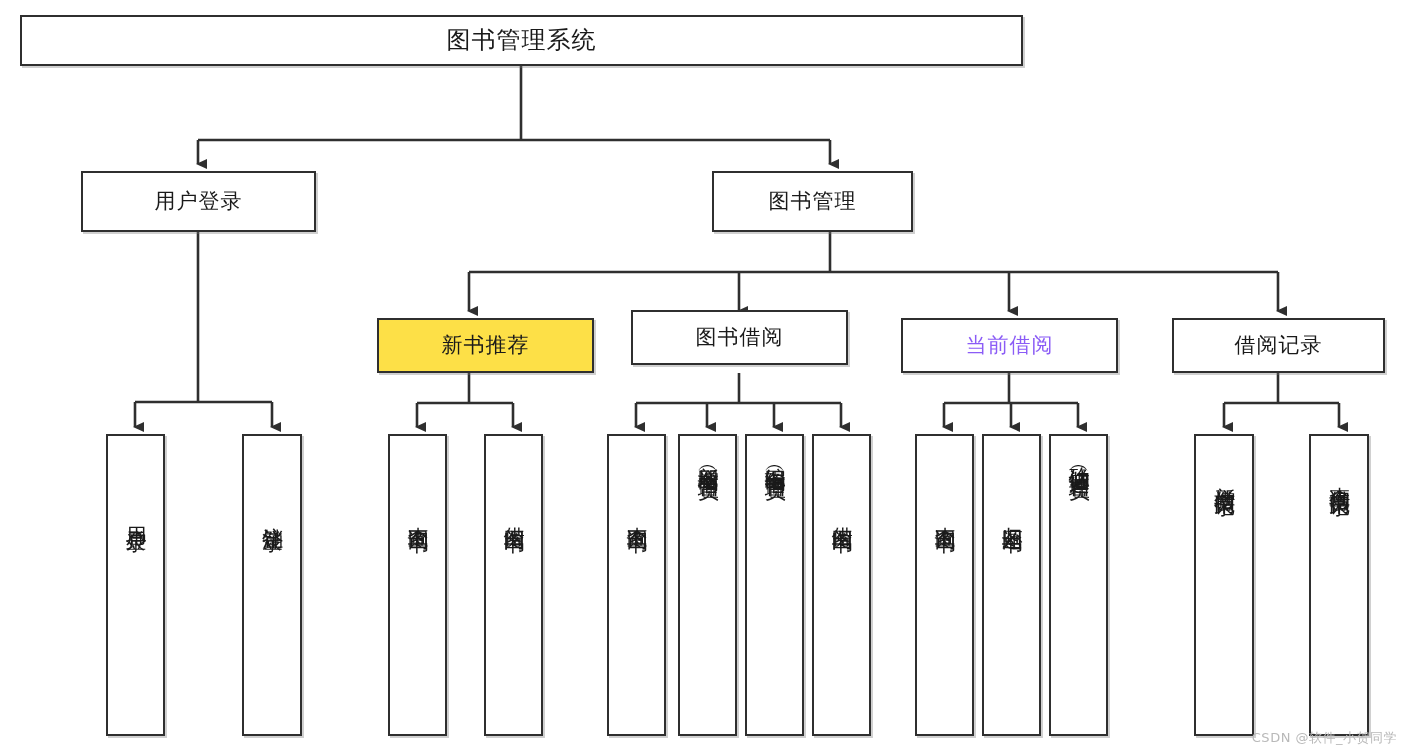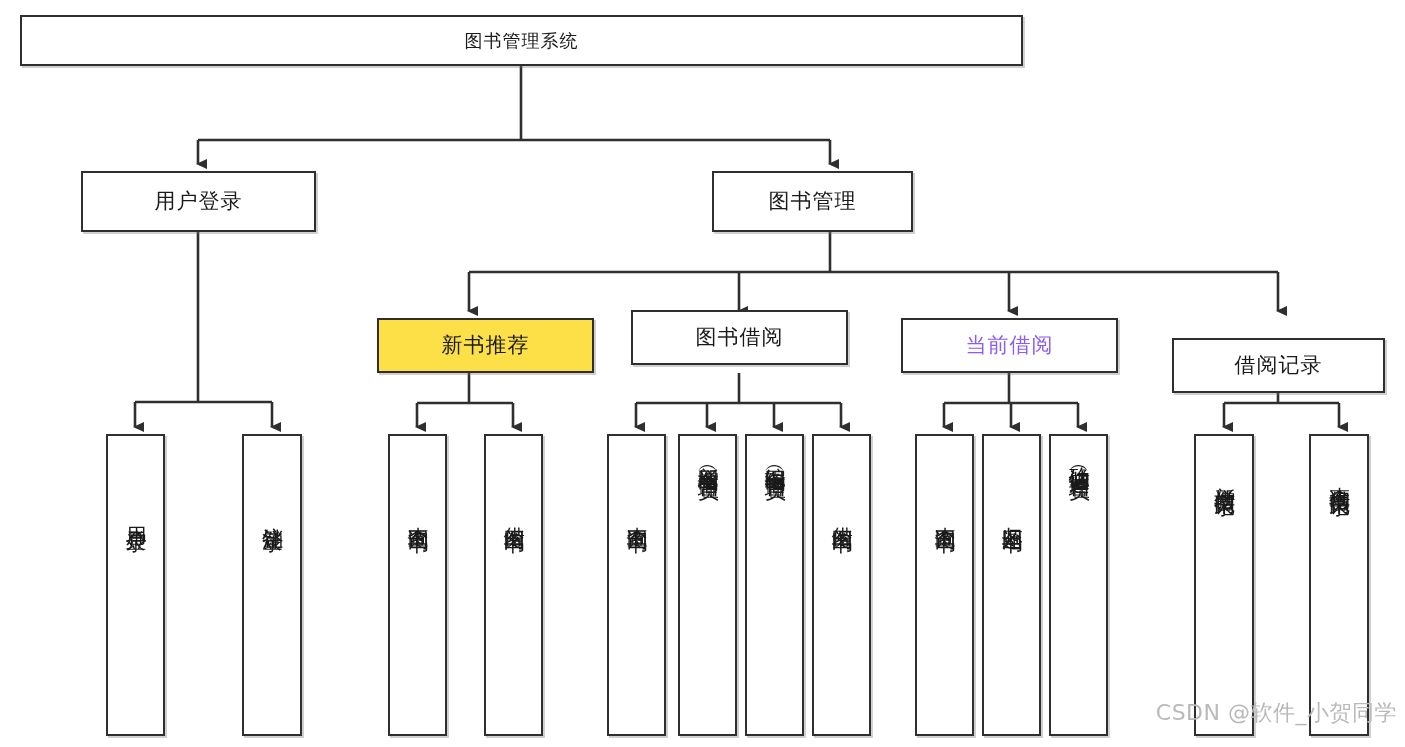--- a/index.html
+++ b/index.html
@@ -36,21 +36,21 @@
     justify-content: center;
     color: #1a1a1a;
     box-shadow: 2px 2px 0 rgba(120,120,120,0.35);
   }
   .node.h {
     font-size: 21px;
     line-height: 1.2;
     letter-spacing: 1px;
   }
   .node.root {
-    font-size: 18px;
+    font-size: 24px;
   }
   .node.v {
     align-items: flex-start;
     justify-content: center;
     padding-top: 4px;
   }
   .vtext {
     writing-mode: vertical-rl;
     text-orientation: upright;
     font-size: 21px;
@@ -64,22 +64,22 @@
   }
   .node.v.midlow .vtext {
     margin-top: 30px;
   }
   .node.v.high .vtext {
     margin-top: 10px;
   }
   .watermark {
     position: absolute;
     right: 8px;
-    bottom: 19px;
-    font-size: 22px;
+    bottom: 0;
+    font-size: 13px;
     color: #b9b9b9;
     letter-spacing: 0.5px;
     white-space: nowrap;
   }
 </style>
 </head>
 <body>
 
 <div id="diagram-root" style="background: rgb(255, 255, 255);">
 
@@ -134,21 +134,21 @@
   </svg>
 
   <div class="node h root" style="left: 20px; top: 15px; width: 1003px; height: 51px; border-color: rgb(47, 47, 47); background: rgb(255, 255, 255); color: rgb(26, 26, 26);">图书管理系统</div>
 
   <div class="node h" style="left: 81px; top: 171px; width: 235px; height: 61px; border-color: rgb(47, 47, 47); background: rgb(255, 255, 255); color: rgb(26, 26, 26);">用户登录</div>
   <div class="node h" style="left: 712px; top: 171px; width: 201px; height: 61px; border-color: rgb(47, 47, 47); background: rgb(255, 255, 255); color: rgb(26, 26, 26);">图书管理</div>
 
   <div class="node h" style="left: 377px; top: 318px; width: 217px; height: 55px; border-color: rgb(47, 47, 47); background: #fde047; color: rgb(26, 26, 26);">新书推荐</div>
   <div class="node h" style="left: 631px; top: 310px; width: 217px; height: 55px; border-color: rgb(47, 47, 47); background: rgb(255, 255, 255); color: rgb(26, 26, 26); text-align: center;">图书借阅</div>
   <div class="node h" style="left: 901px; top: 318px; width: 217px; height: 55px; border-color: rgb(47, 47, 47); background: rgb(255, 255, 255); color: #8b5cf6;">当前借阅</div>
-  <div class="node h" style="left: 1172px; top: 318px; width: 213px; height: 55px; border-color: rgb(47, 47, 47); background: rgb(255, 255, 255); color: rgb(26, 26, 26); margin-top: 20px;">借阅记录</div>
+  <div class="node h" style="left: 1172px; top: 318px; width: 213px; height: 55px; border-color: rgb(47, 47, 47); background: rgb(255, 255, 255); color: rgb(26, 26, 26);">借阅记录</div>
 
   <div class="node v mid" style="left: 106px; top: 434px; width: 59px; height: 302px; border-color: rgb(47, 47, 47); background: rgb(255, 255, 255); color: rgb(26, 26, 26);">
     <span class="vtext">用户登录</span>
   </div>
   <div class="node v mid" style="left: 242px; top: 434px; width: 60px; height: 302px; border-color: rgb(47, 47, 47); background: rgb(255, 255, 255); color: rgb(26, 26, 26);">
     <span class="vtext">注销登录</span>
   </div>
   <div class="node v mid" style="left: 388px; top: 434px; width: 59px; height: 302px; border-color: rgb(47, 47, 47); background: rgb(255, 255, 255); color: rgb(26, 26, 26);">
     <span class="vtext">查询图书</span>
   </div>

